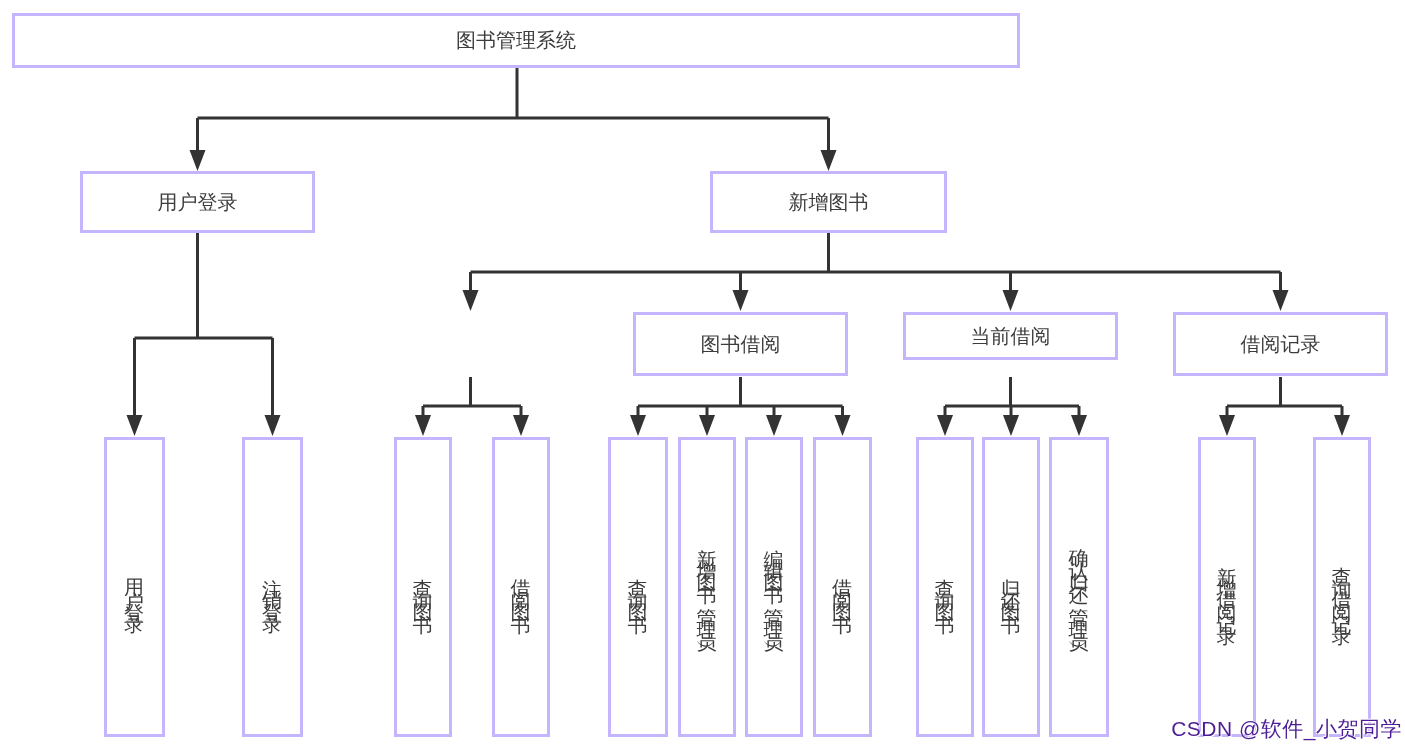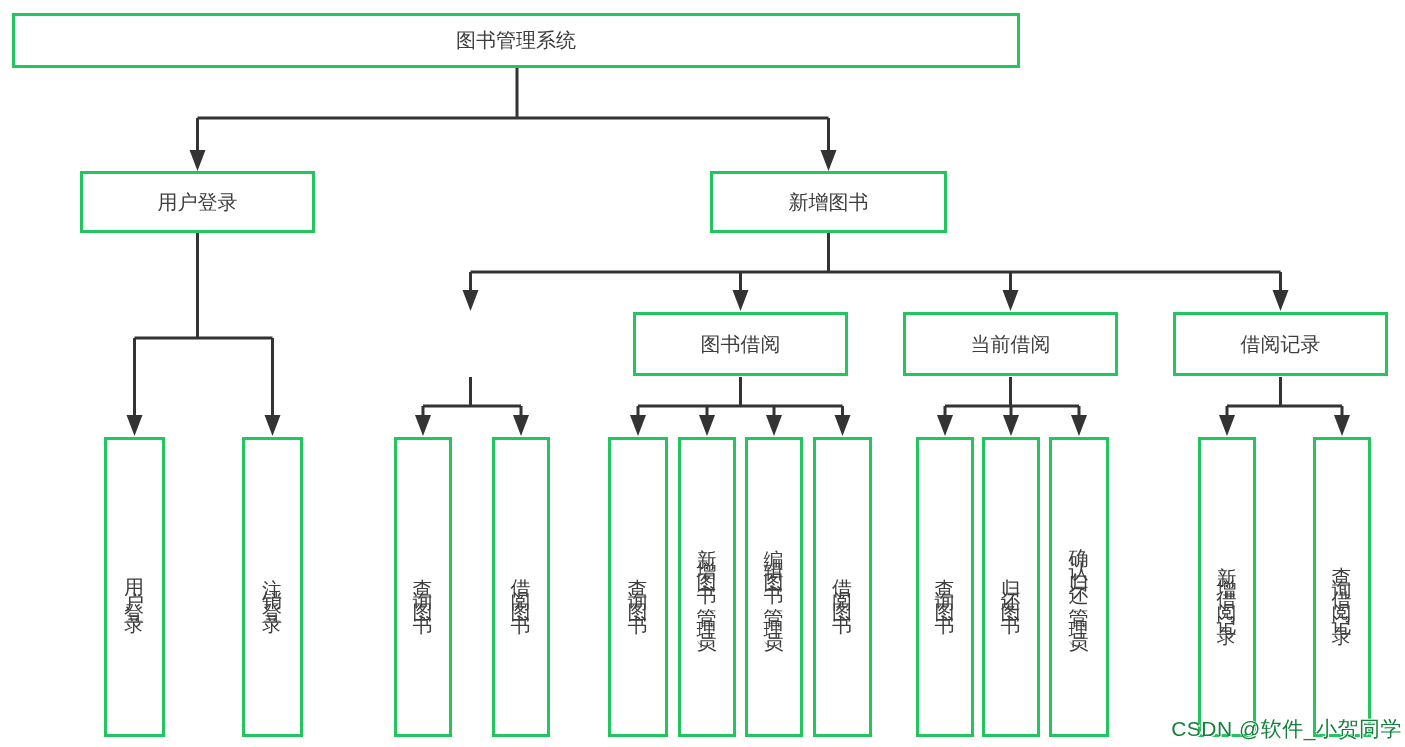--- a/index.html
+++ b/index.html
@@ -9,58 +9,58 @@
     background:#ffffff;
     font-family:"Liberation Sans","DejaVu Sans",sans-serif;
     overflow:hidden;
   }
   .canvas svg{position:absolute;left:0;top:0;}
   .lines{fill:none;stroke:#333333;stroke-width:3;}
   .arrows{fill:#333333;stroke:none;}
   .hnode,.vnode{
     position:absolute;
     box-sizing:border-box;
-    border:3px solid #22c55e;
+    border:3px solid #c4b5fd;
     background:#ffffff;
     display:flex;align-items:center;justify-content:center;
     color:#3d3d3d;font-size:20px;
     text-align:left;
   }
   .vnode .vtext{
     writing-mode:vertical-rl;
     text-orientation:upright;
     letter-spacing:12px;
     line-height:1;
   }
   
   [data-name="node-library-system"]{left:12px;top:13px;width:1008px;height:55px;}
   [data-name="node-user-login"]{left:80px;top:171px;width:235px;height:62px;}
   [data-name="node-book-management"]{left:710px;top:171px;width:237px;height:62px;}
   [data-name="node-new-book-recommend"]{left:363px;top:312px;width:215px;height:64px;}
   [data-name="node-book-borrow"]{left:633px;top:312px;width:215px;height:64px;}
-  [data-name="node-current-borrow"]{left:903px;top:312px;width:215px;height:64px;}
+  [data-name="node-current-borrow"]{left:903px;top:312px;width:215px;height:48px;}
   [data-name="node-borrow-records"]{left:1173px;top:312px;width:215px;height:64px;}
   
   [data-name="leaf-user-login"]{left:104px;top:437px;width:61px;height:300px;}
   [data-name="leaf-logout"]{left:242px;top:437px;width:61px;height:300px;}
   [data-name="leaf-query-books-recommend"]{left:394px;top:437px;width:58px;height:300px;}
   [data-name="leaf-borrow-books-recommend"]{left:492px;top:437px;width:58px;height:300px;}
   [data-name="leaf-query-books-borrow"]{left:608px;top:437px;width:60px;height:300px;}
   [data-name="leaf-add-book-admin"]{left:678px;top:437px;width:58px;height:300px;}
   [data-name="leaf-edit-book-admin"]{left:745px;top:437px;width:58px;height:300px;}
   [data-name="leaf-borrow-books-borrow"]{left:813px;top:437px;width:59px;height:300px;}
   [data-name="leaf-query-books-current"]{left:916px;top:437px;width:58px;height:300px;}
   [data-name="leaf-return-book"]{left:982px;top:437px;width:58px;height:300px;}
   [data-name="leaf-confirm-return-admin"]{left:1049px;top:437px;width:60px;height:300px;}
   [data-name="leaf-add-borrow-record"]{left:1198px;top:437px;width:58px;height:300px;}
   [data-name="leaf-query-borrow-record"]{left:1313px;top:437px;width:58px;height:300px;}
   
   [data-name="watermark"]{
     position:absolute;right:3px;bottom:4px;
-    font-size:21px;color:#15803d;letter-spacing:0.5px;
+    font-size:21px;color:#4c1d95;letter-spacing:0.5px;
     text-shadow:1px 1px 0 #ffffff,-1px -1px 0 #ffffff;
     z-index:5;white-space:nowrap;
   }
 </style>
 </head>
 <body>
 
 <div class="canvas" data-name="diagram-canvas">
 
   <svg width="1405" height="747" viewBox="0 0 1405 747" data-name="connector-lines" aria-hidden="true">

